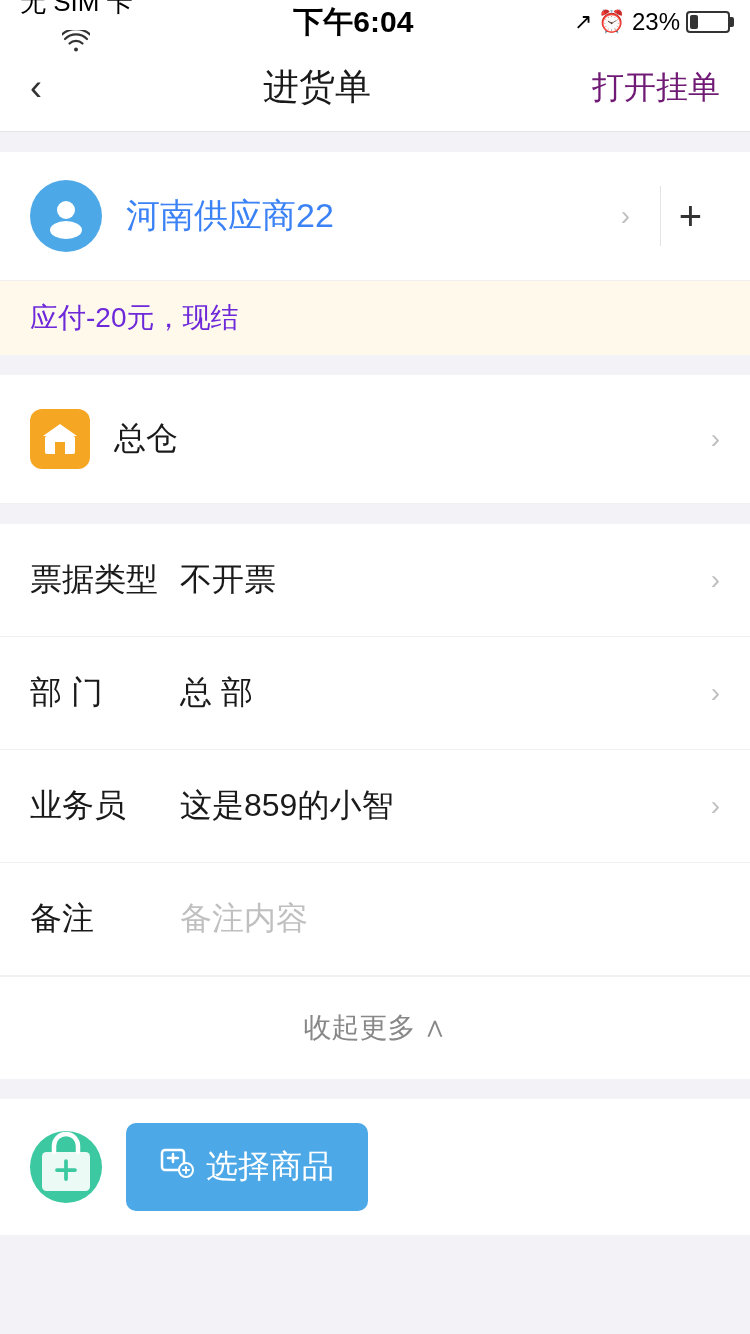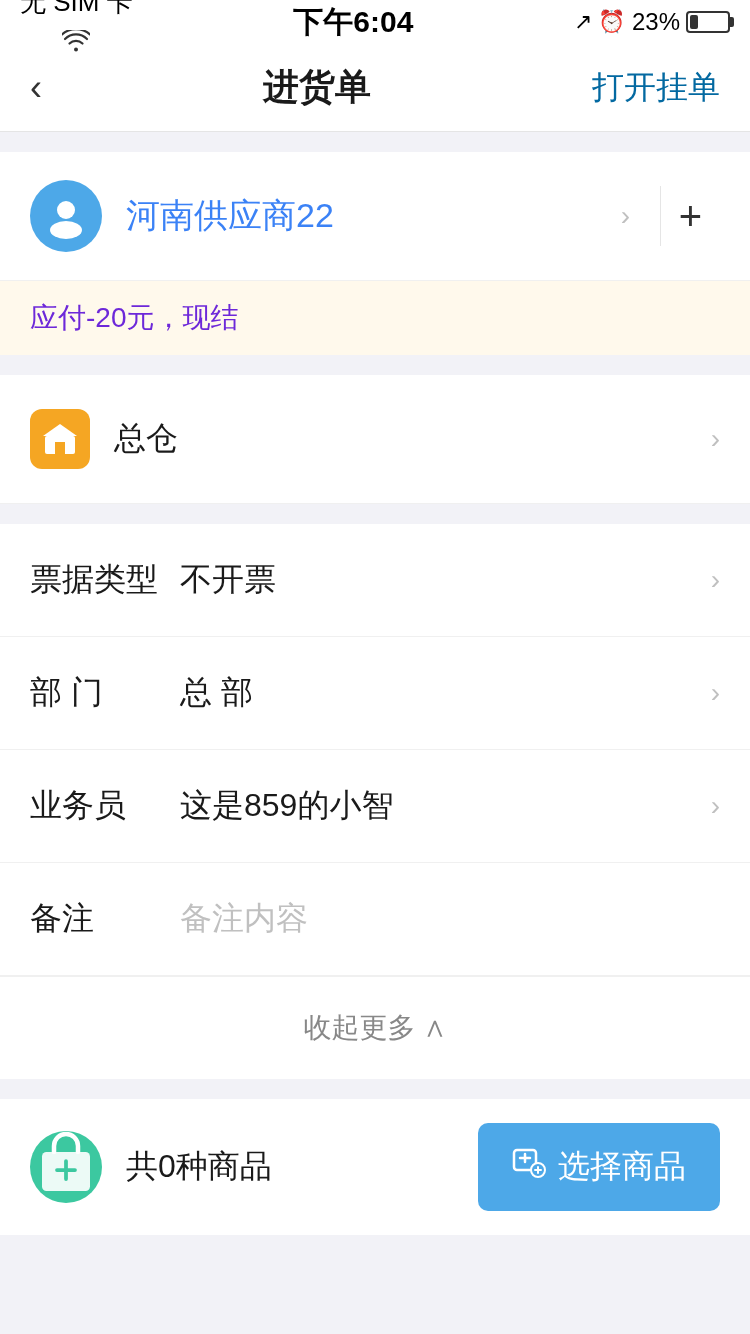--- a/index.html
+++ b/index.html
@@ -40,22 +40,22 @@
     .nav-bar {
       height: 88px;
       background: #fff;
       display: flex;
       align-items: center;
       justify-content: space-between;
       padding: 0 30px;
       border-bottom: 1px solid #e5e5e5;
     }
     .nav-back { font-size: 36px; color: #333; cursor: pointer; }
-    .nav-title { font-size: 36px; font-weight: 700; color: #1a1a1a; }
-    .nav-action { font-size: 32px; color: #0369a1; }
+    .nav-title { font-size: 36px; font-weight: 400; color: #1a1a1a; }
+    .nav-action { font-size: 32px; color: #701a75; }
 
     
     .section-gap { height: 20px; background: #f2f2f7; }
 
     
     .card-section {
       background: #fff;
       margin-bottom: 0;
     }
 
@@ -282,21 +282,20 @@
 </div>
 
 <div class="product-bar">
   <div class="product-icon">
     <svg viewBox="0 0 48 48" fill="none">
       <rect x="8" y="14" width="32" height="26" rx="3" fill="#fff" opacity="0.9"></rect>
       <path d="M16 14v-4a8 8 0 0116 0v4" stroke="#fff" stroke-width="3" fill="none" stroke-linecap="round"></path>
       <path d="M18 26h12M24 20v12" stroke="#3cc8a0" stroke-width="2.5" stroke-linecap="round"></path>
     </svg>
   </div>
-  <span class="product-count">共0种商品</span>
   <div class="select-btn">
     <span class="select-btn-icon">
       <svg width="34" height="30" viewBox="0 0 34 30" fill="none">
         <rect x="2" y="2" width="22" height="20" rx="3" stroke="#fff" stroke-width="2.5" fill="none"></rect>
         <path d="M8 10h10M13 6v8" stroke="#fff" stroke-width="2.5" stroke-linecap="round"></path>
         <circle cx="26" cy="22" r="7" fill="#4da8e8" stroke="#fff" stroke-width="2"></circle>
         <path d="M23 22h6M26 19v6" stroke="#fff" stroke-width="2" stroke-linecap="round"></path>
       </svg>
     </span>
     <span>选择商品</span>

